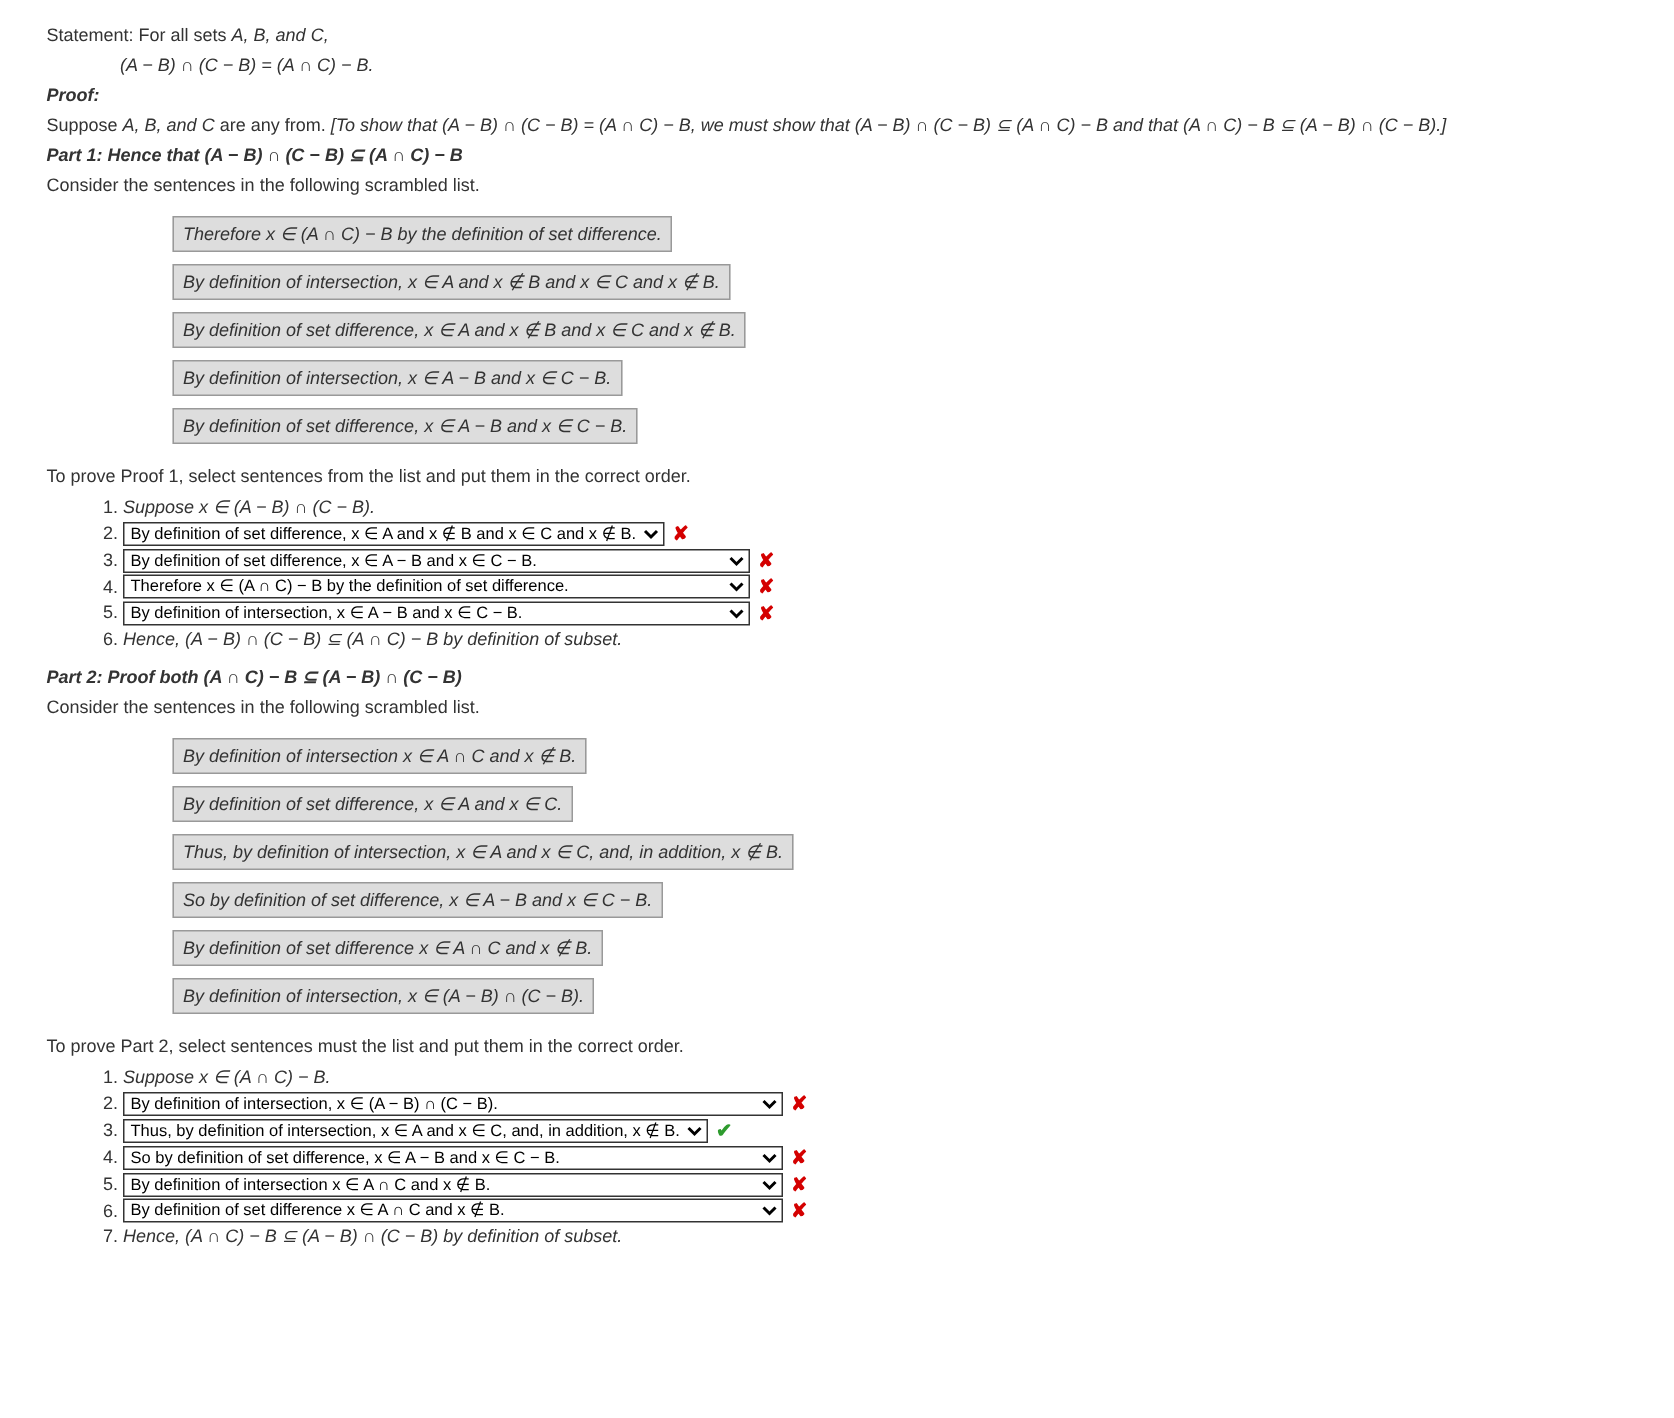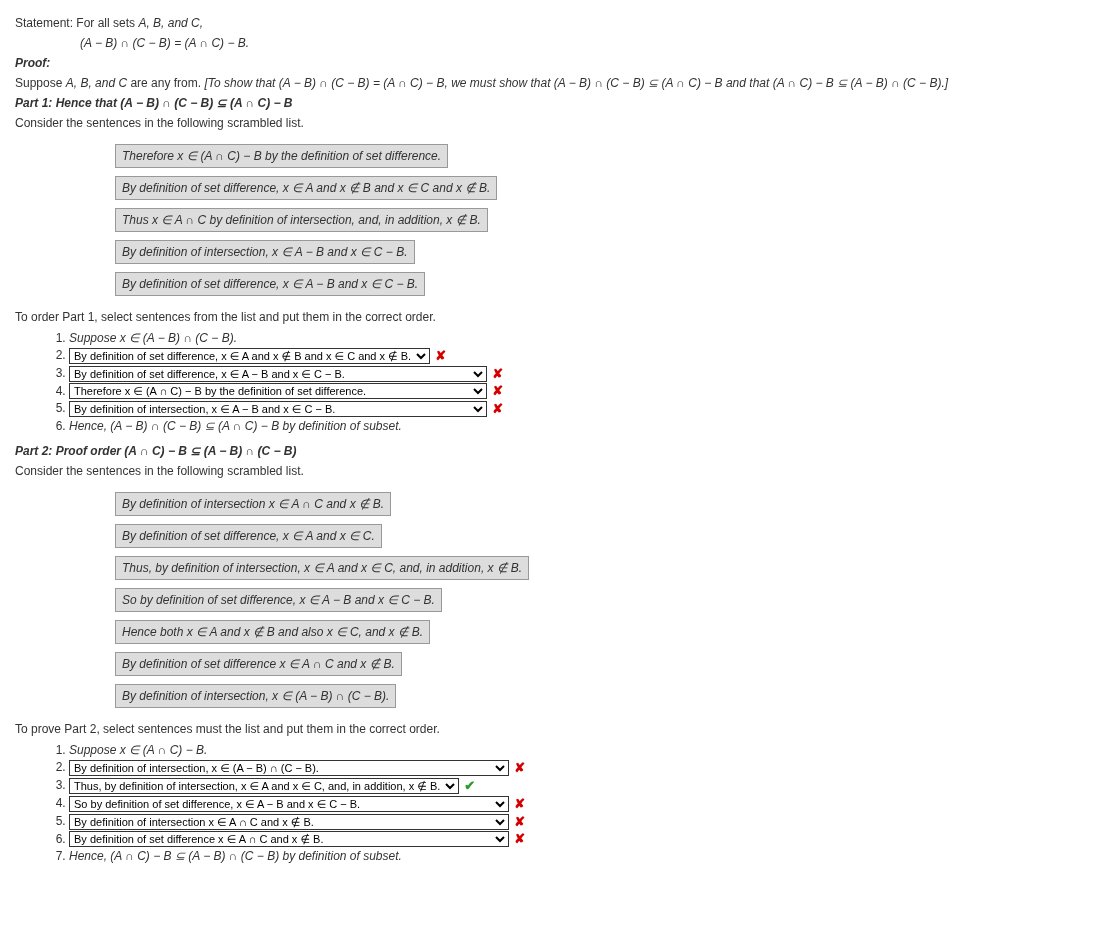--- a/index.html
+++ b/index.html
@@ -4,37 +4,37 @@
 <style>
   body {
     font-family: Verdana, Arial, sans-serif;
     font-size: 12px;
     color: #333;
     background: #fff;
     margin: 0;
     padding: 10px 15px;
     width: 1086px;
   }
-  .line { margin: 6px 0; }
+  .line { margin: 6px 16px; }
   .indent1 { margin-left: 65px; }
   .bold { font-weight: bold; font-style: italic; }
   .italic { font-style: italic; }
   .box-list { margin: 10px 0 10px 100px; }
   .box-item {
     display: inline-block;
     border: 1px solid #999;
     background: #ddd;
     padding: 4px 6px;
     margin: 4px 0;
   }
   ol.ordered {
     margin: 4px 0 10px 30px;
     padding-left: 20px;
   }
-  ol.ordered li { margin: 1px 4px; line-height: 16px; }
+  ol.ordered li { margin: 1px 17px; line-height: 16px; }
   select.answer {
     font-family: Verdana, Arial, sans-serif;
     font-size: 11px;
     border: 1px solid #333;
     background: #fff;
     vertical-align: middle;
     max-width: 420px;
   }
   .mark {
     display: inline-block;
@@ -59,27 +59,27 @@
 
 <div class="line">
   <span>Suppose </span><span class="italic">A, B, and C</span><span> are any from. </span><span class="italic">[To show that (A − B) ∩ (C − B) = (A ∩ C) − B, we must show that (A − B) ∩ (C − B) ⊆ (A ∩ C) − B and that (A ∩ C) − B ⊆ (A − B) ∩ (C − B).]</span>
 </div>
 
 <div class="line bold italic">Part 1: Hence that (A − B) ∩ (C − B) ⊆ (A ∩ C) − B</div>
 <div class="line">Consider the sentences in the following scrambled list.</div>
 
 <div class="box-list">
   <div><span class="box-item italic">Therefore x ∈ (A ∩ C) − B by the definition of set difference.</span></div>
+  <div><span class="box-item italic">By definition of intersection, x ∈ A and x ∉ B and x ∈ C and x ∉ B.</span></div>
   <div><span class="box-item italic">By definition of set difference, x ∈ A and x ∉ B and x ∈ C and x ∉ B.</span></div>
-  <div><span class="box-item italic">Thus x ∈ A ∩ C by definition of intersection, and, in addition, x ∉ B.</span></div>
   <div><span class="box-item italic">By definition of intersection, x ∈ A − B and x ∈ C − B.</span></div>
   <div><span class="box-item italic">By definition of set difference, x ∈ A − B and x ∈ C − B.</span></div>
 </div>
 
-<div class="line">To order Part 1, select sentences from the list and put them in the correct order.</div>
+<div class="line">To prove Proof 1, select sentences from the list and put them in the correct order.</div>
 
 <ol class="ordered">
   <li><span class="italic">Suppose x ∈ (A − B) ∩ (C − B).</span></li>
   <li>
     <select class="answer"><option>By definition of set difference, x ∈ A and x ∉ B and x ∈ C and x ∉ B.</option></select>
     <span class="mark wrong">✘</span>
   </li>
   <li>
     <select class="answer" style="min-width:418px"><option>By definition of set difference, x ∈ A − B and x ∈ C − B.</option></select>
     <span class="mark wrong">✘</span>
@@ -88,29 +88,28 @@
     <select class="answer" style="min-width:418px"><option>Therefore x ∈ (A ∩ C) − B by the definition of set difference.</option></select>
     <span class="mark wrong">✘</span>
   </li>
   <li>
     <select class="answer" style="min-width:418px"><option>By definition of intersection, x ∈ A − B and x ∈ C − B.</option></select>
     <span class="mark wrong">✘</span>
   </li>
   <li><span class="italic">Hence, (A − B) ∩ (C − B) ⊆ (A ∩ C) − B by definition of subset.</span></li>
 </ol>
 
-<div class="line bold italic">Part 2: Proof order (A ∩ C) − B ⊆ (A − B) ∩ (C − B)</div>
+<div class="line bold italic">Part 2: Proof both (A ∩ C) − B ⊆ (A − B) ∩ (C − B)</div>
 <div class="line">Consider the sentences in the following scrambled list.</div>
 
 <div class="box-list">
   <div><span class="box-item italic">By definition of intersection x ∈ A ∩ C and x ∉ B.</span></div>
   <div><span class="box-item italic">By definition of set difference, x ∈ A and x ∈ C.</span></div>
   <div><span class="box-item italic">Thus, by definition of intersection, x ∈ A and x ∈ C, and, in addition, x ∉ B.</span></div>
   <div><span class="box-item italic">So by definition of set difference, x ∈ A − B and x ∈ C − B.</span></div>
-  <div><span class="box-item italic">Hence both x ∈ A and x ∉ B and also x ∈ C, and x ∉ B.</span></div>
   <div><span class="box-item italic">By definition of set difference x ∈ A ∩ C and x ∉ B.</span></div>
   <div><span class="box-item italic">By definition of intersection, x ∈ (A − B) ∩ (C − B).</span></div>
 </div>
 
 <div class="line">To prove Part 2, select sentences must the list and put them in the correct order.</div>
 
 <ol class="ordered">
   <li><span class="italic">Suppose x ∈ (A ∩ C) − B.</span></li>
   <li>
     <select class="answer" style="min-width:440px"><option>By definition of intersection, x ∈ (A − B) ∩ (C − B).</option></select>

